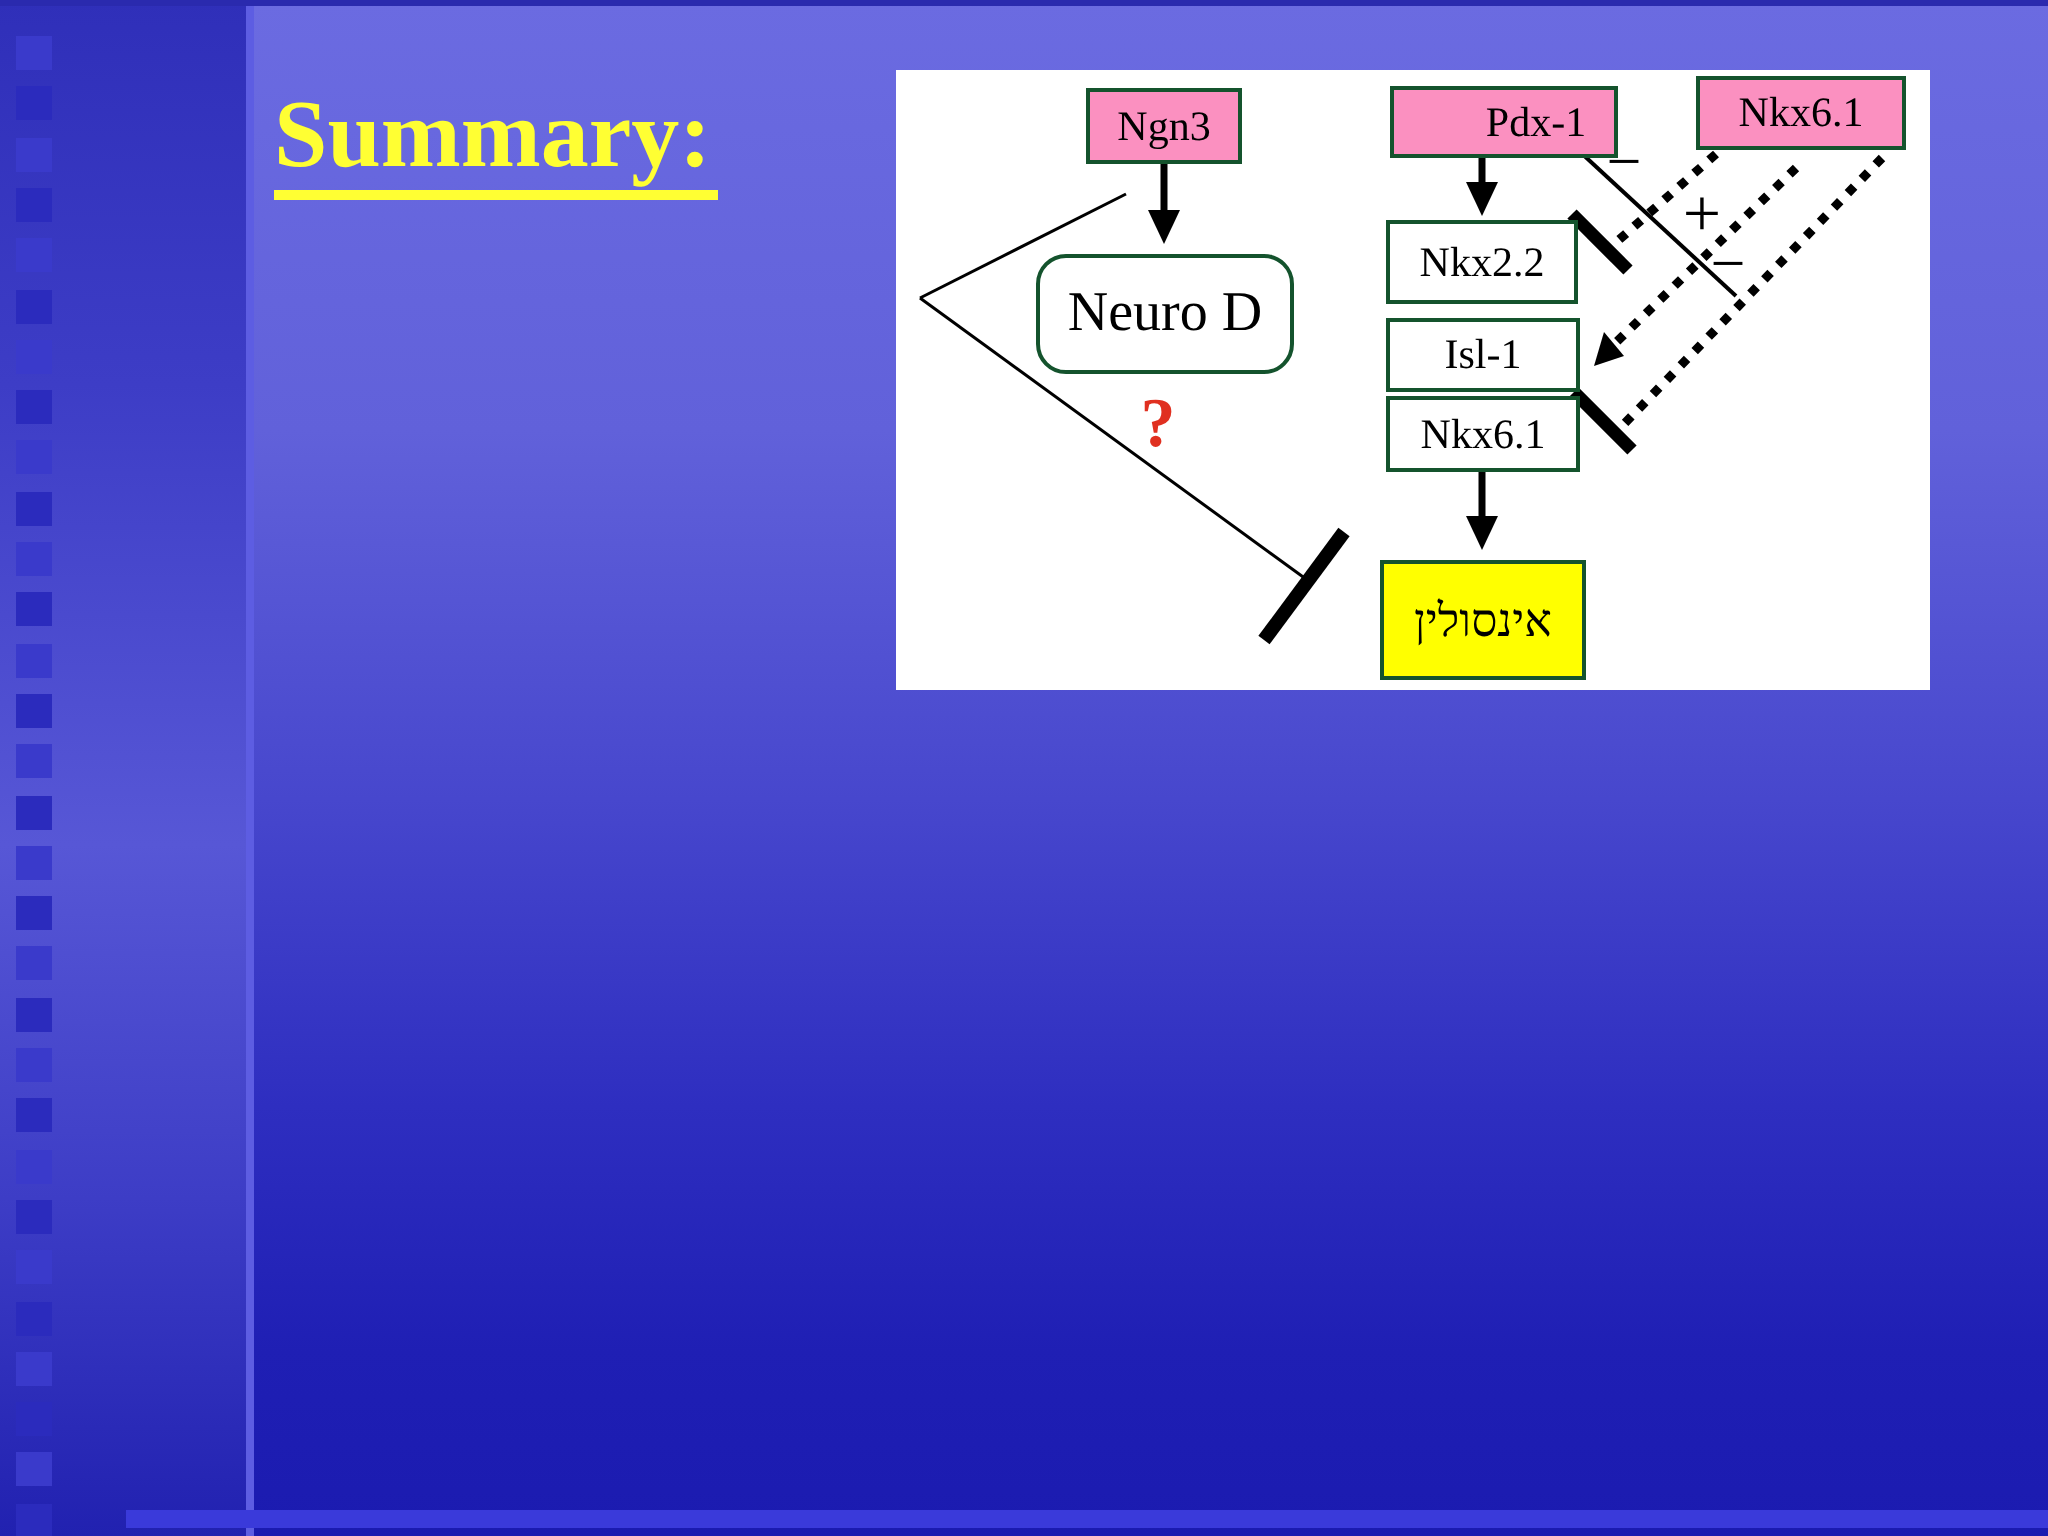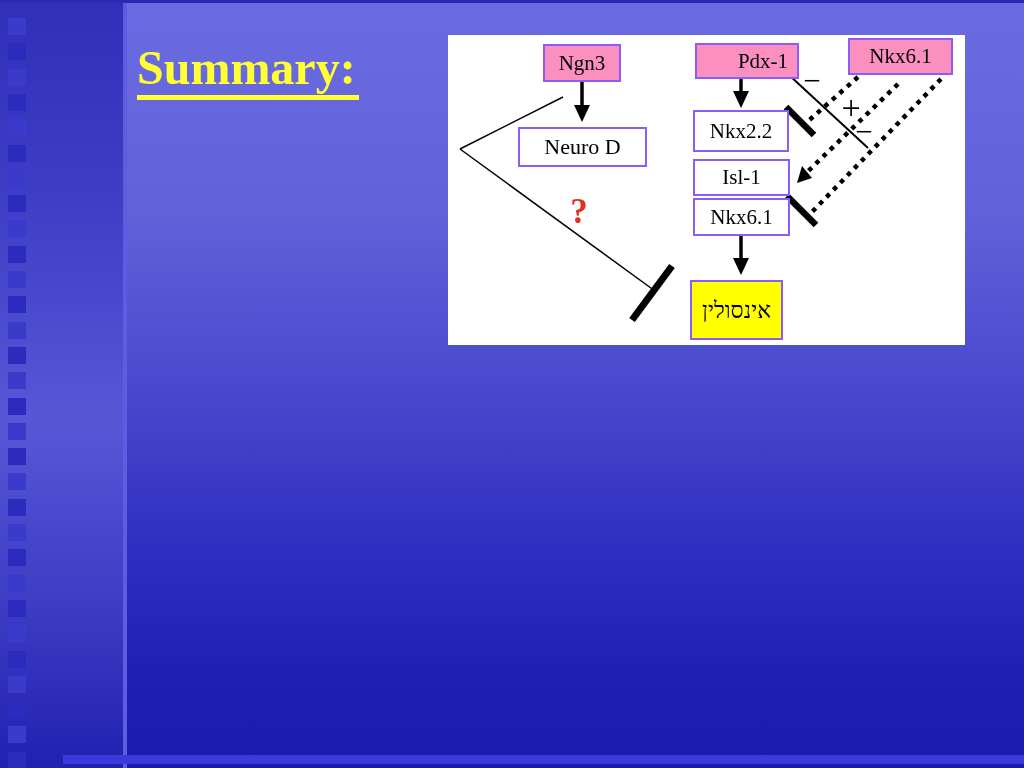--- a/index.html
+++ b/index.html
@@ -21,21 +21,21 @@
 
   .title{
     position:absolute;left:137px;top:0;
     font-size:48px;font-weight:bold;color:#ffff33;line-height:1.0;
     border-bottom:5px solid #ffff33;padding:0 3px 3px 0;margin-top:44px;
   }
 
   .diagram{position:absolute;left:448px;top:35px;width:517px;height:310px;background:#ffffff;}
   .connectors{position:absolute;left:0;top:0;}
   .gnode{
-    position:absolute;box-sizing:border-box;border:2px solid #8b5cf6;background:#ffffff;
+    position:absolute;box-sizing:border-box;border:2px solid #14532d;background:#ffffff;
     display:flex;align-items:center;justify-content:center;
     font-size:21px;color:#000;line-height:1;
   }
   .gnode.pink{background:#fb90c0;}
   .gnode.yellowbox{background:#ffff00;font-size:23px;}
   .sign{position:absolute;font-size:31px;color:#000;line-height:1;font-weight:normal;}
   .qmark{position:absolute;font-size:35px;font-weight:bold;color:#e03020;line-height:1;}
 
   .items{
     position:absolute;left:138px;top:383px;width:840px;
@@ -106,27 +106,27 @@
 
       <line x1="134" y1="47" x2="134" y2="73" stroke="#000" stroke-width="3.5"></line>
       <polygon points="134,87 126,70 142,70" fill="#000"></polygon>
       <line x1="293" y1="42" x2="293" y2="58" stroke="#000" stroke-width="3.5"></line>
       <polygon points="293,73 285,56 301,56" fill="#000"></polygon>
       <line x1="293" y1="201" x2="293" y2="226" stroke="#000" stroke-width="3.5"></line>
       <polygon points="293,240 285,223 301,223" fill="#000"></polygon>
     </svg>
 
     <div class="gnode pink" style="left:95px;top:9px;width:78px;height:38px;">Ngn3</div>
-    <div class="gnode pink" style="left:247px;top:8px;width:104px;height:36px;padding-left:32px;">Pdx-1</div>
+    <div class="gnode pink" style="left:247px;top:8px;width:114px;height:36px;padding-left:32px;">Pdx-1</div>
     <div class="gnode pink" style="left:400px;top:3px;width:105px;height:37px;">Nkx6.1</div>
     <div class="gnode" style="left:245px;top:75px;width:96px;height:42px;">Nkx2.2</div>
     <div class="gnode" style="left:245px;top:124px;width:97px;height:37px;">Isl-1</div>
     <div class="gnode" style="left:245px;top:163px;width:97px;height:38px;">Nkx6.1</div>
-    <div class="gnode" style="left:70px;top:92px;width:129px;height:40px;font-size:22px;">Neuro D</div>
-    <div class="gnode yellowbox" style="left:242px;top:245px;width:93px;height:60px;">אינסולין</div>
+    <div class="gnode" style="left:70px;top:92px;width:129px;height:60px;font-size:28px;border-radius:15px;">Neuro D</div>
+    <div class="gnode yellowbox" style="left:242px;top:245px;width:103px;height:60px;">אינסולין</div>
 
     <div class="sign" style="left:352px;top:30px;width:24px;text-align:center;">−</div>
     <div class="sign" style="left:389px;top:56px;width:28px;text-align:center;font-size:34px;">+</div>
     <div class="sign" style="left:404px;top:81px;width:24px;text-align:center;">−</div>
     <div class="qmark" style="left:118px;top:159px;width:26px;text-align:center;">?</div>
   </div>
 
   <div class="items">
   </div>
 </div>

